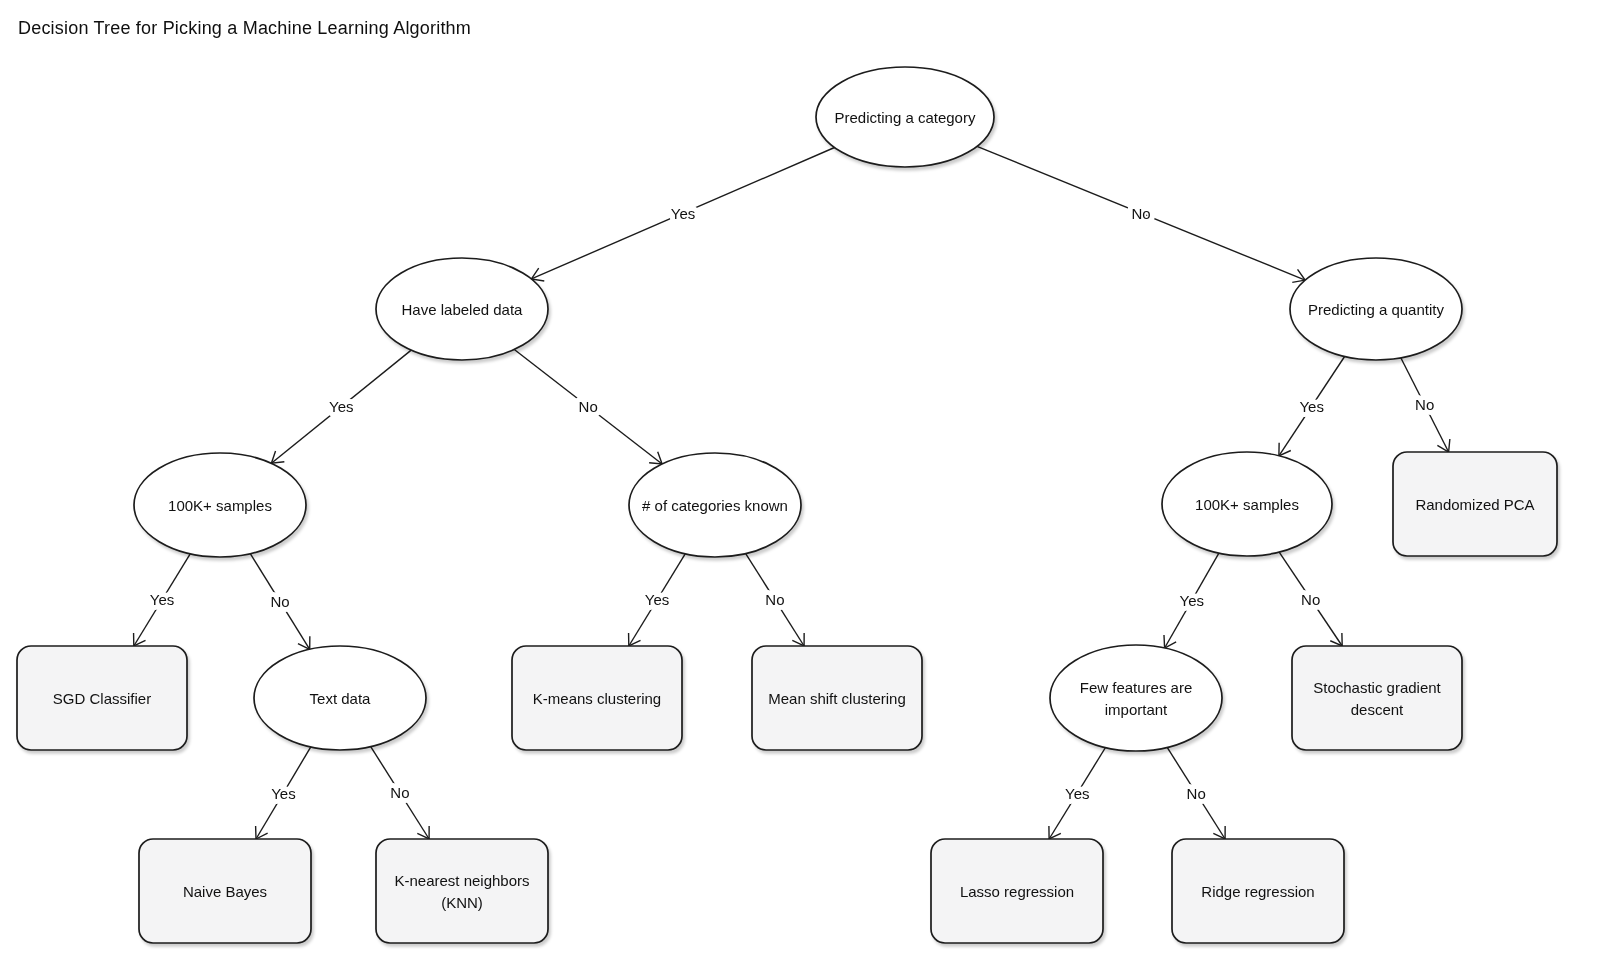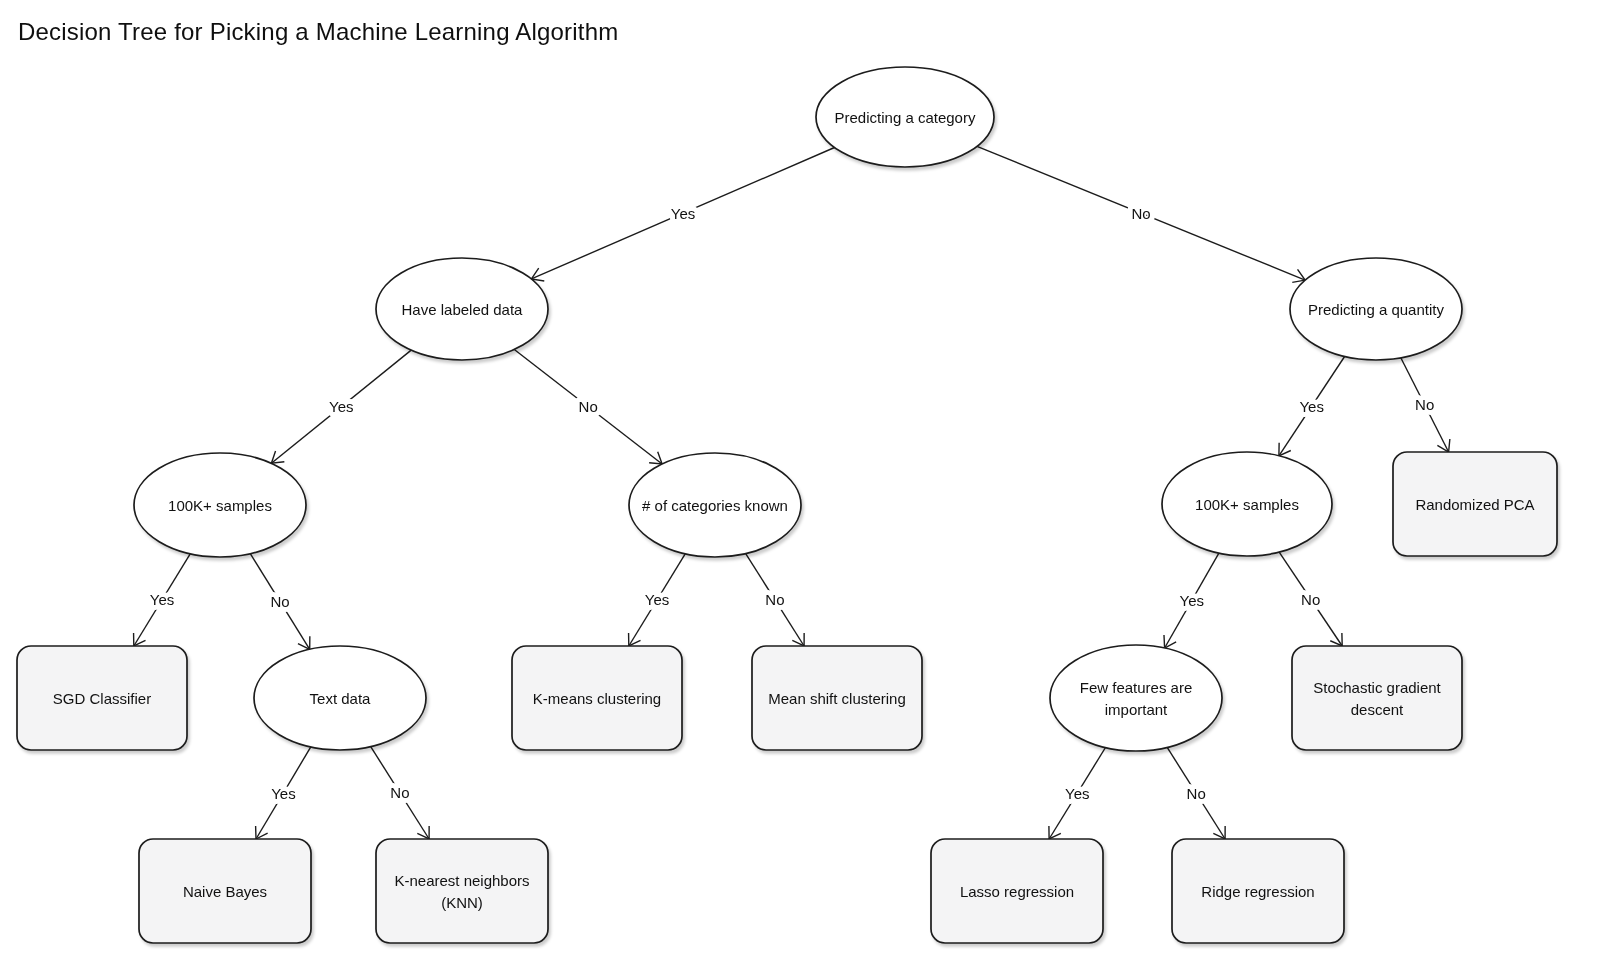--- a/index.html
+++ b/index.html
@@ -13,21 +13,21 @@
     height: 961px;
     background: #ffffff;
     overflow: hidden;
     font-family: "Liberation Sans", sans-serif;
   }
   .diagram-title {
     position: absolute;
     left: 18px;
     top: 18px;
     margin: 0;
-    font-size: 24px;
+    font-size: 18px;
     font-weight: 500;
     letter-spacing: 0.2px;
     color: #0f0f0f;
     font-family: "Liberation Sans", sans-serif;
   }
   .tree-svg {
     position: absolute;
     left: 0;
     top: 0;
     width: 1600px;

